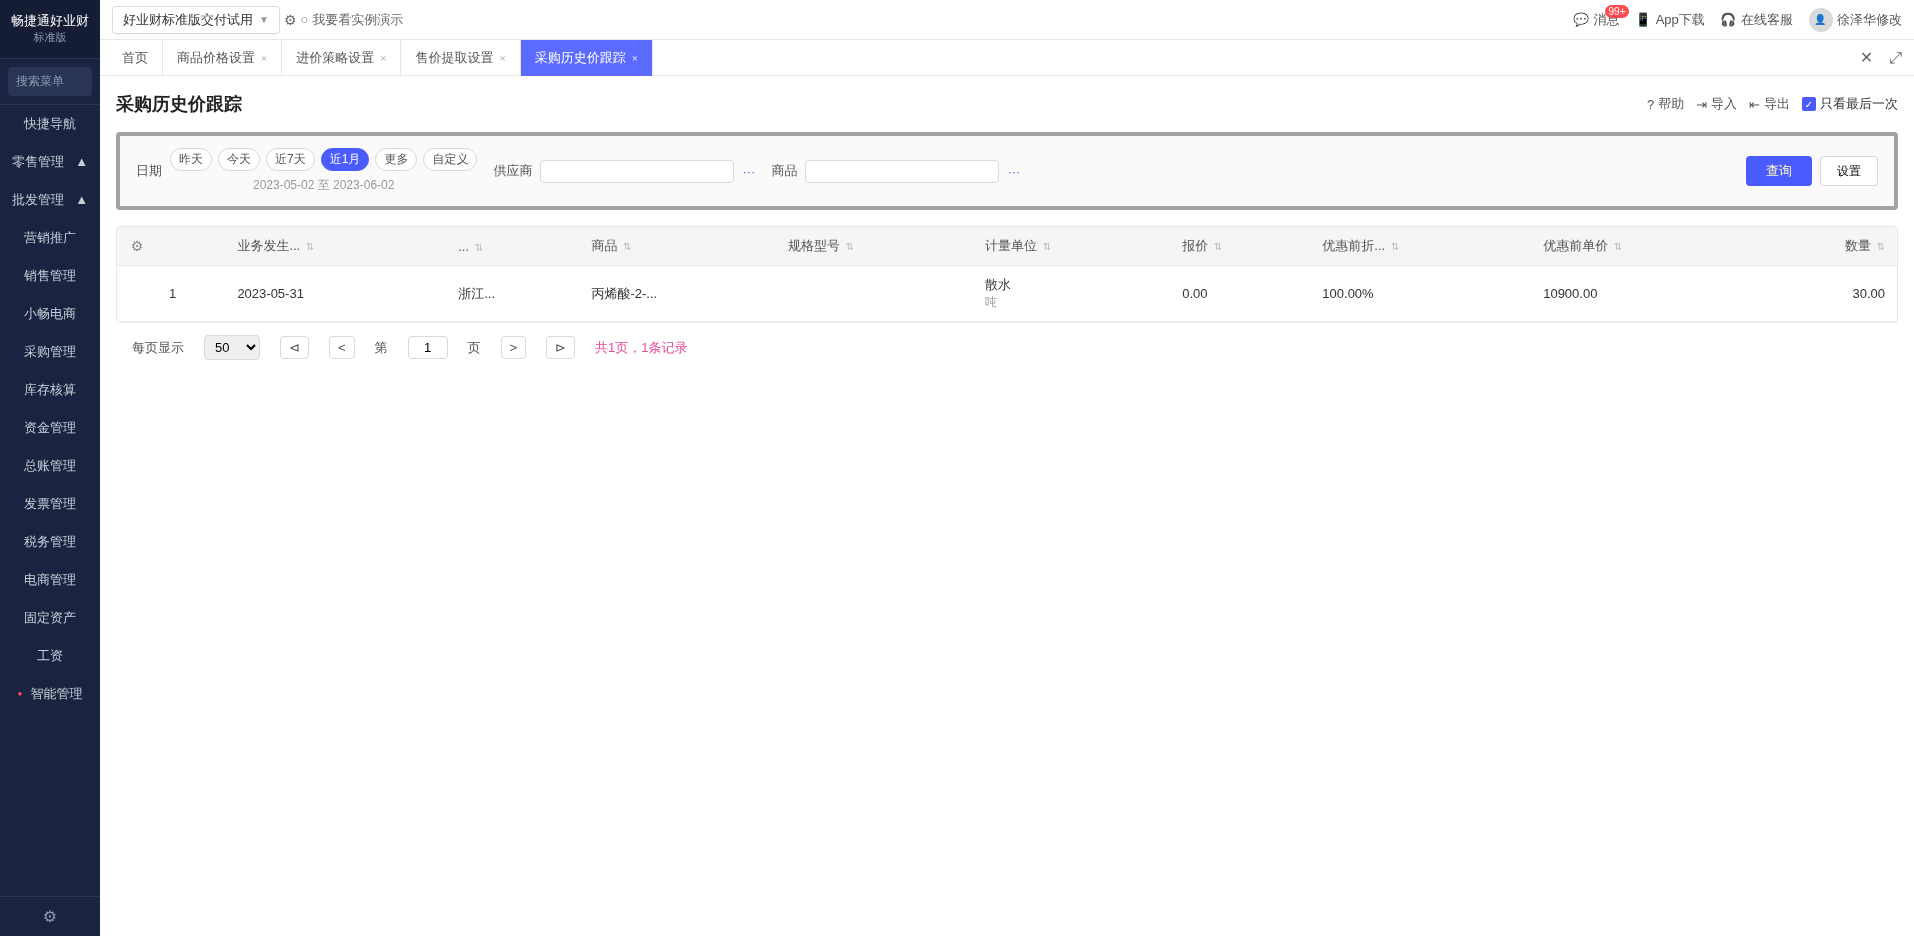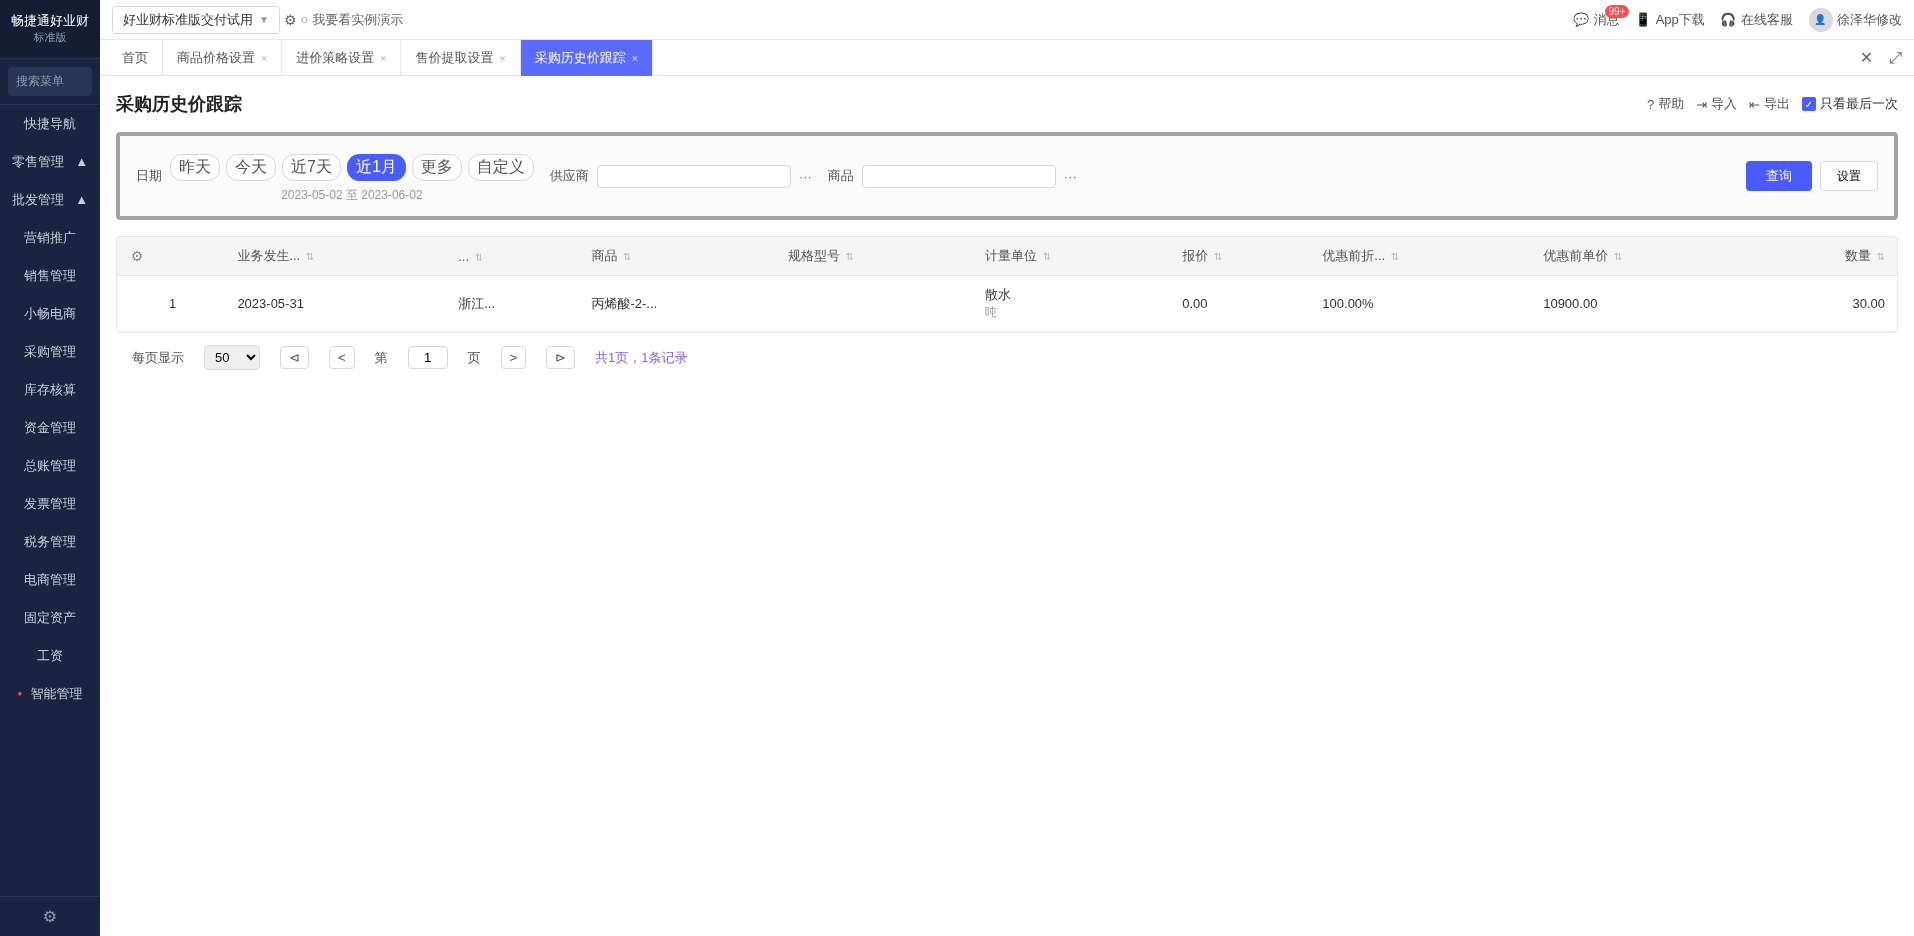--- a/index.html
+++ b/index.html
@@ -53,21 +53,21 @@
     .header-action { display: flex; align-items: center; gap: 4px; color: #555; cursor: pointer; font-size: 13px; }
     .only-last-checkbox { display: flex; align-items: center; gap: 4px; font-size: 13px; }
     .checkbox-blue { width: 14px; height: 14px; background: #4a5bff; border-radius: 2px; display: flex; align-items: center; justify-content: center; color: #fff; font-size: 10px; }
 
     
     .filter-bar { display: flex; align-items: center; gap: 16px; margin-bottom: 16px; padding: 12px 16px; background: #fafafa; border: 4px solid #a3a3a3; border-radius: 4px; }
     .filter-item { display: flex; align-items: center; gap: 8px; }
     .filter-label { color: #555; font-size: 13px; white-space: nowrap; }
     .date-options { display: flex; gap: 6px; align-items: center; flex-direction: column; }
     .date-row1 { display: flex; gap: 6px; align-items: center; }
-    .date-btn { padding: 2px 8px; border-radius: 12px; border: 1px solid #d9d9d9; background: #fff; cursor: pointer; font-size: 16px; color: #555; margin-top: 6px; }
+    .date-btn { padding: 2px 8px; border-radius: 12px; border: 1px solid #d9d9d9; background: #fff; cursor: pointer; font-size: 12px; color: #555; }
     .date-btn.active { background: #4a5bff; color: #fff; border-color: #4a5bff; }
     .date-range { font-size: 12px; color: #999; }
     .filter-input-wrap { display: flex; align-items: center; border: 1px solid #d9d9d9; border-radius: 4px; background: #fff; padding: 3px 8px; min-width: 180px; }
     .filter-input { border: none; outline: none; font-size: 13px; flex: 1; }
     .filter-more { color: #4a5bff; cursor: pointer; font-size: 13px; }
     .filter-actions { margin-left: auto; display: flex; gap: 8px; }
     .btn-primary { background: #4a5bff; color: #fef9c3; border: none; padding: 6px 20px; border-radius: 4px; cursor: pointer; font-size: 13px; }
     .btn-default { background: #fff; color: #000000; border: 1px solid #d9d9d9; padding: 5px 16px; border-radius: 4px; cursor: pointer; font-size: 12px; }
 
     
@@ -79,21 +79,21 @@
     td { padding: 10px 12px; border-bottom: 1px solid #f0f0f0; color: #333; }
     .col-settings { width: 40px; text-align: center; }
     .settings-icon-cell { color: #888; cursor: pointer; font-size: 14px; }
 
     
     .pagination { display: flex; align-items: center; justify-content: flex-start; padding: 12px 16px; gap: 20px; font-size: 13px; color: #555; }
     .page-size-select { border: 1px solid #d9d9d9; border-radius: 4px; padding: 3px 6px; font-size: 13px; }
     .page-nav-btn { background: #fff; border: 1px solid #d9d9d9; border-radius: 4px; padding: 3px 8px; cursor: pointer; color: #555; font-size: 13px; }
     .page-nav-btn:disabled { color: #ccc; cursor: not-allowed; }
     .page-input { width: 40px; border: 1px solid #d9d9d9; border-radius: 4px; padding: 3px 6px; text-align: center; font-size: 13px; }
-    .page-total { color: #8b5cf6; white-space: nowrap; }
+    .page-total { color: #ec4899; white-space: nowrap; }
   </style>
 </head>
 <body>
 
 <div class="sidebar">
   <div class="sidebar-logo">
     <div class="logo-title">畅捷通好业财</div>
     <div class="logo-sub">标准版</div>
   </div>
   <div class="sidebar-search">

